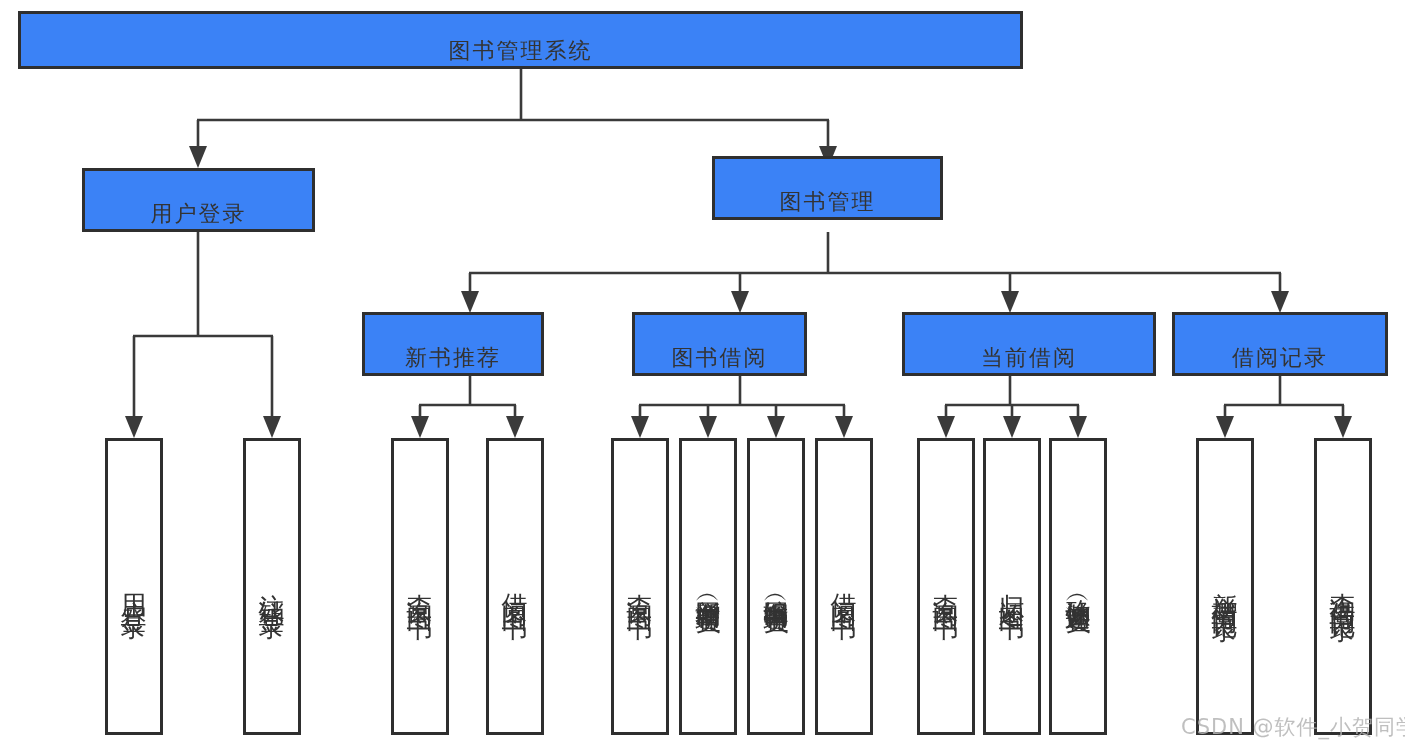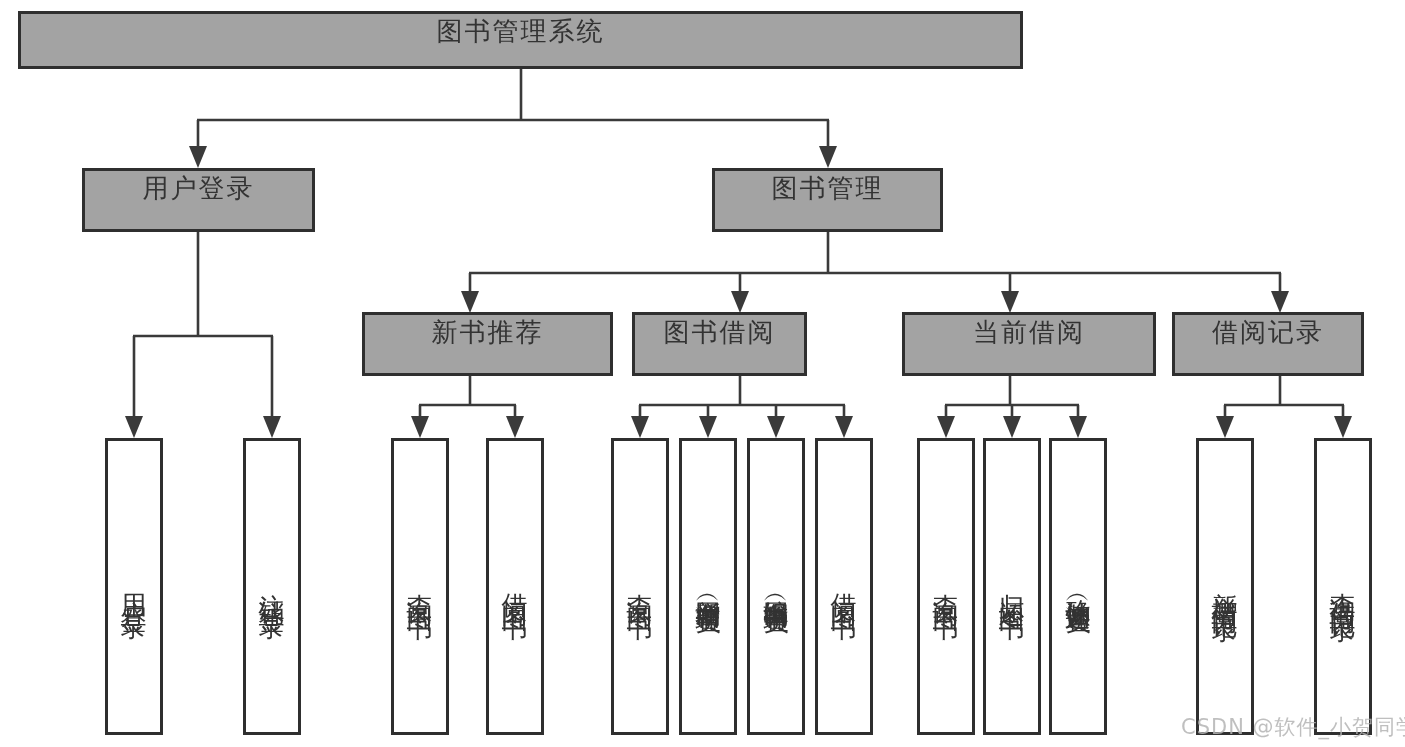--- a/index.html
+++ b/index.html
@@ -16,27 +16,27 @@
     left: 0; top: 0;
     width: 1405px; height: 747px;
     pointer-events: none;
   }
   .cline { stroke: #3a3a3a; stroke-width: 2.6; fill: none; }
   .arrow { fill: #3a3a3a; stroke: none; }
 
   .node {
     position: absolute;
     box-sizing: border-box;
-    background: #a3a3a3;
+    background: #3b82f6;
     border: 3px solid #2f2f2f;
     display: flex;
-    align-items: flex-start;
+    align-items: flex-end;
     justify-content: center;
     color: #333333;
-    font-size: 26px;
+    font-size: 22px;
     letter-spacing: 2px;
     white-space: nowrap;
     z-index: 2;
   }
   .lvl2, .lvl3 { height: 64px; }
 
   .leaf {
     position: absolute;
     box-sizing: border-box;
     top: 438px;
@@ -148,34 +148,34 @@
     </g>
   </svg>
 
   <div class="node" style="left:18px; top:11px; width:1005px; height:58px;">
     <span>图书管理系统</span>
   </div>
 
   <div class="node lvl2" style="left:82px; top:168px; width:233px;">
     <span>用户登录</span>
   </div>
-  <div class="node lvl2" style="left:712px; top:168px; width:231px;">
+  <div class="node lvl2" style="left:712px; top:156px; width:231px;">
     <span>图书管理</span>
   </div>
 
-  <div class="node lvl3" style="left:362px; top:312px; width:251px;">
+  <div class="node lvl3" style="left:362px; top:312px; width:182px;">
     <span>新书推荐</span>
   </div>
   <div class="node lvl3" style="left:632px; top:312px; width:175px;">
     <span>图书借阅</span>
   </div>
   <div class="node lvl3" style="left:902px; top:312px; width:254px;">
     <span>当前借阅</span>
   </div>
-  <div class="node lvl3" style="left:1172px; top:312px; width:192px;">
+  <div class="node lvl3" style="left:1172px; top:312px; width:216px;">
     <span>借阅记录</span>
   </div>
 
   <div class="leaf ls4" style="left:105px;">
     <span>用户登录</span>
   </div>
   <div class="leaf ls4" style="left:243px;">
     <span>注销登录</span>
   </div>
 

